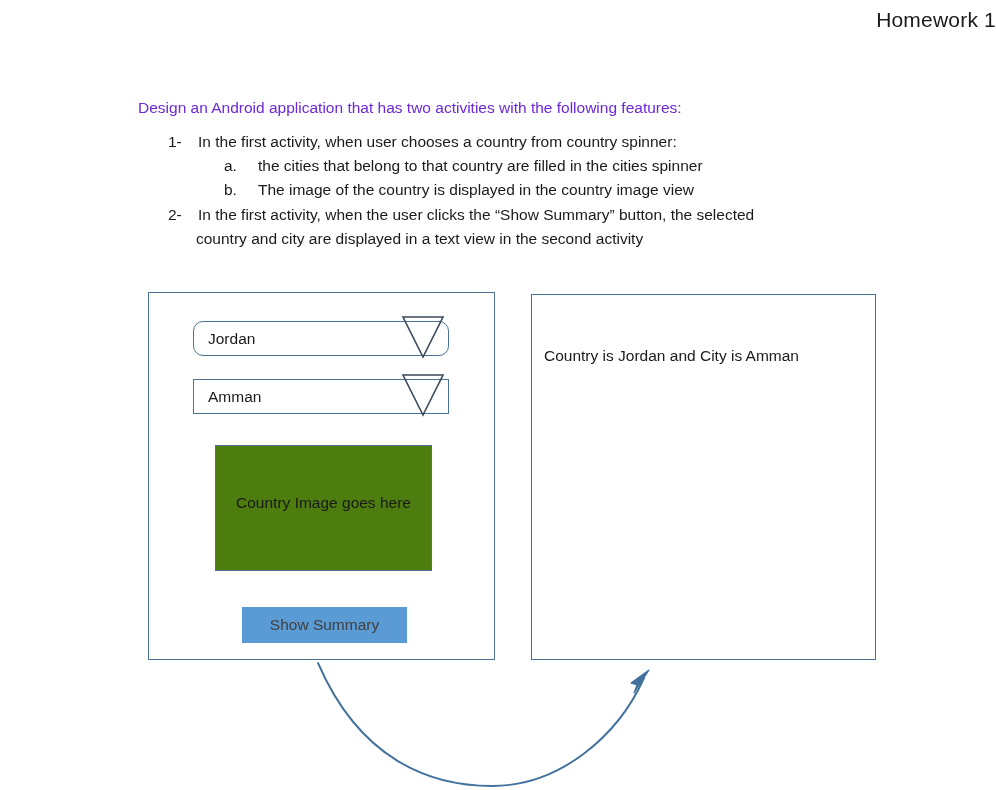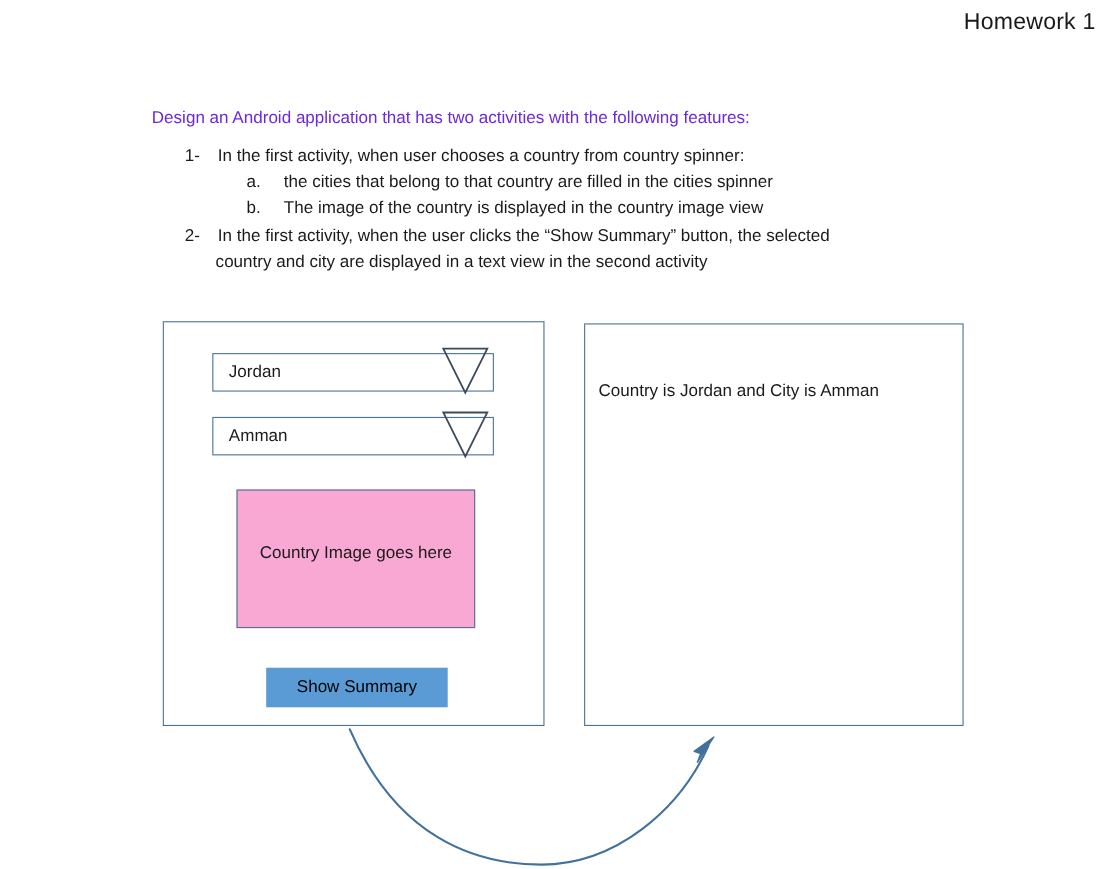--- a/index.html
+++ b/index.html
@@ -100,21 +100,21 @@
   
   .spinner {
     position: absolute;
     left: 44px;
     width: 256px;
     height: 35px;
     border: 1.6px solid #4a7296;
     background: #ffffff;
     box-sizing: border-box;
   }
-  #spinner-country { top: 28px; }
+  #spinner-country { top: 28px; border-radius: 10px; }
   #spinner-city    { top: 86px; }
 
   .spinner-value {
     position: absolute;
     left: 14px;
     top: 50%;
     transform: translateY(-50%);
     font-size: 15.5px;
     color: #1a1a1a;
     white-space: nowrap;
@@ -129,21 +129,21 @@
   }
 
   
   #image-placeholder {
     position: absolute;
     left: 66px;
     top: 152px;
     width: 217px;
     height: 126px;
     border: 1.6px solid #4a7296;
-    background: #f9a8d4;
+    background: #4d7c0f;
     box-sizing: border-box;
   }
   #image-placeholder .ph-text {
     position: absolute;
     left: 0;
     right: 0;
     top: 48px;
     text-align: center;
     font-size: 15.5px;
     color: #1a1a1a;
@@ -151,21 +151,21 @@
 
   
   #show-summary-button {
     position: absolute;
     left: 93px;
     top: 314px;
     width: 165px;
     height: 36px;
     background: #5b9bd5;
     border: none;
-    color: #000000;
+    color: #404040;
     font-family: "Liberation Sans", sans-serif;
     font-size: 15.5px;
     line-height: 36px;
     text-align: center;
     padding: 0;
     cursor: pointer;
     box-sizing: border-box;
   }
 
   

